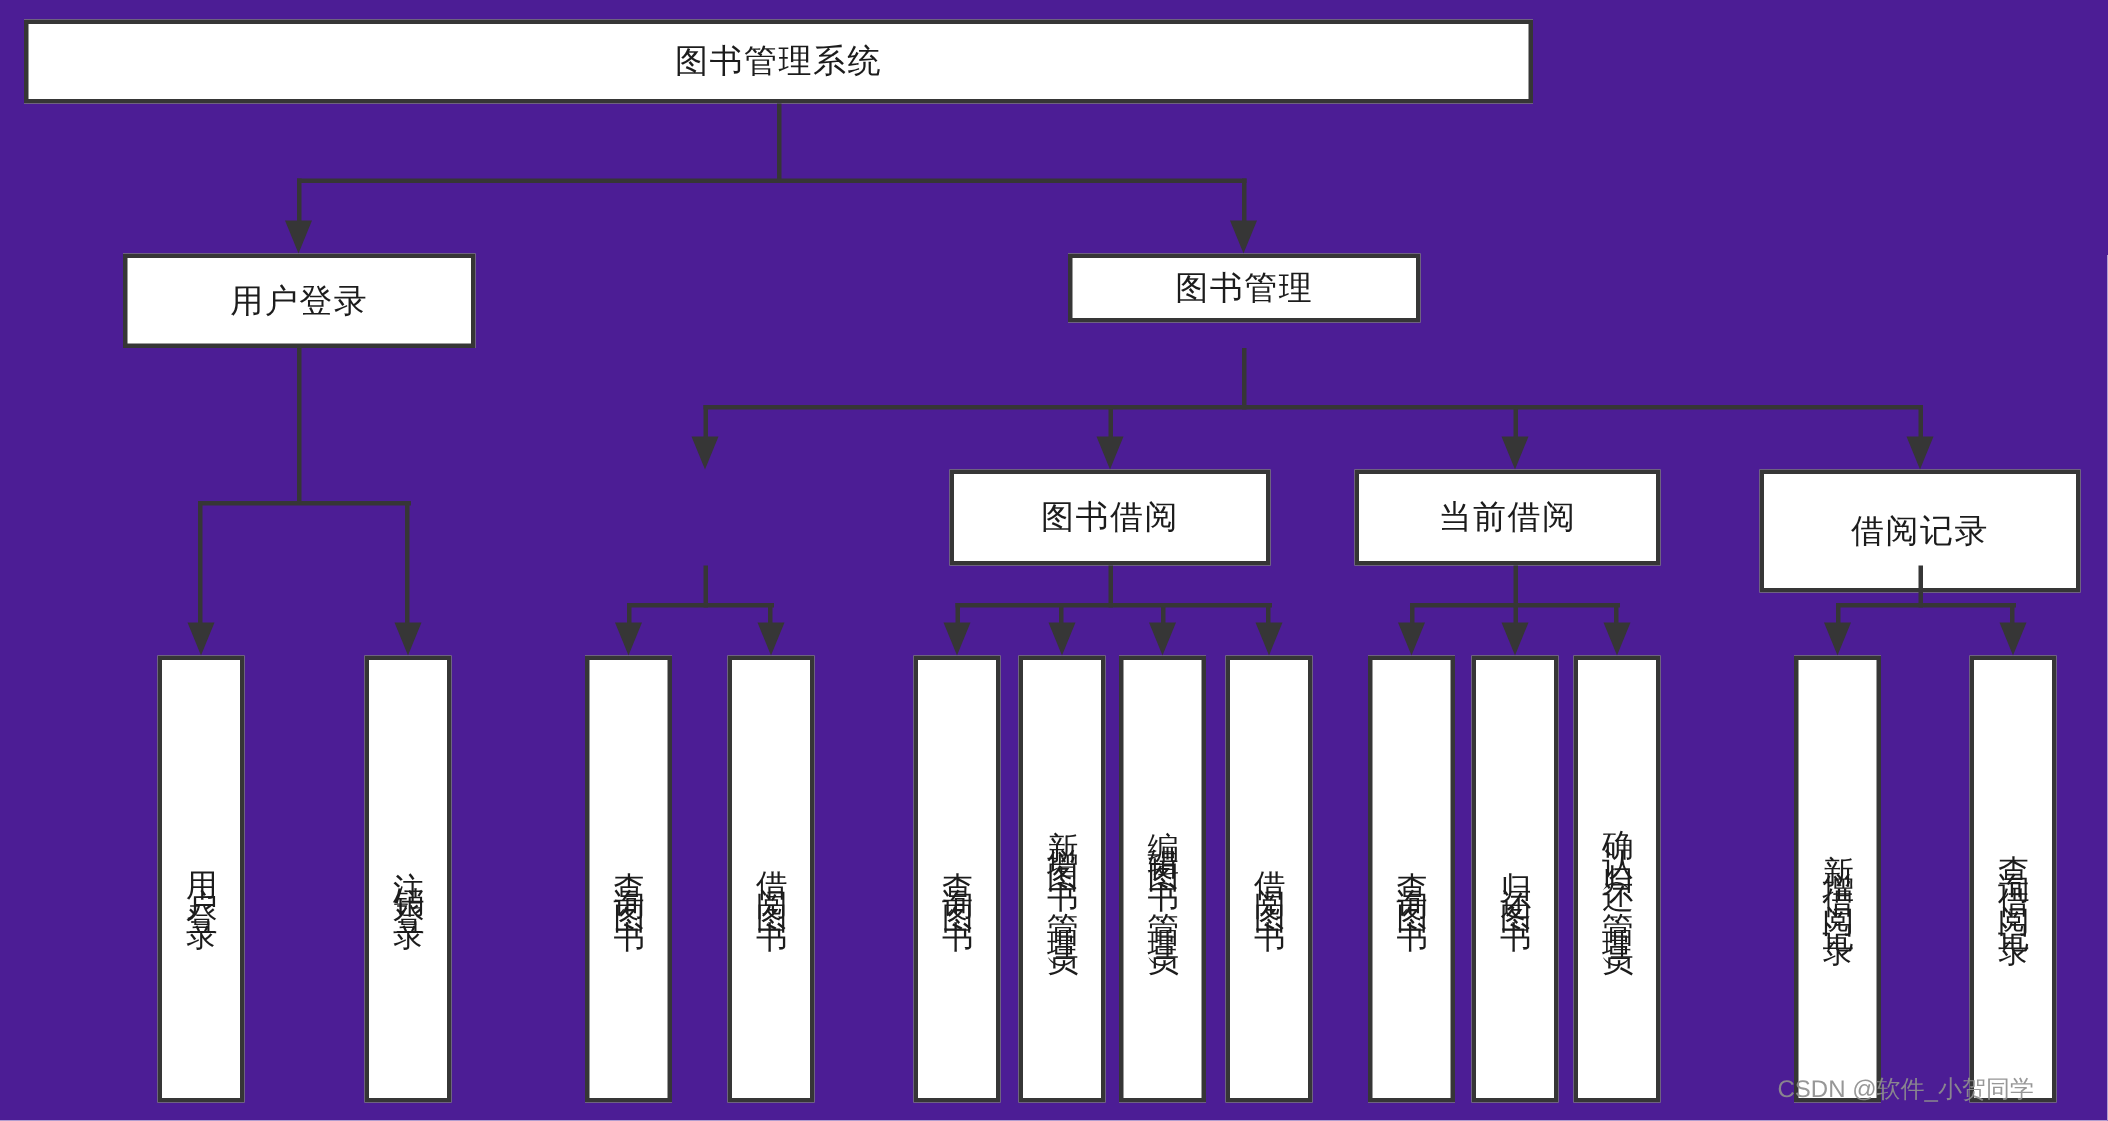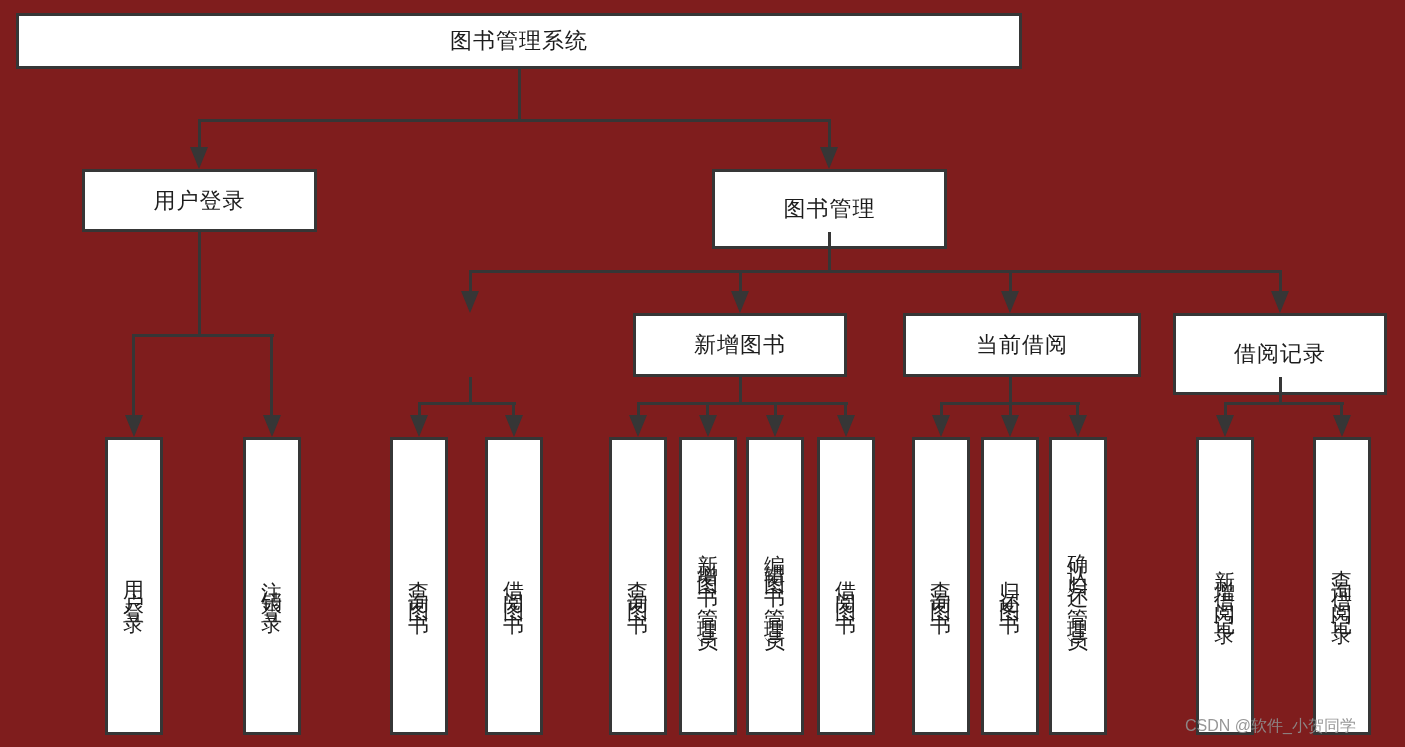--- a/index.html
+++ b/index.html
@@ -5,21 +5,21 @@
   html, body {
     margin: 0;
     padding: 0;
     background: #ffffff;
     font-family: "Liberation Sans", sans-serif;
   }
   #canvas {
     position: relative;
     width: 1405px;
     height: 747px;
-    background: #7f1d1d;
+    background: #4c1d95;
     overflow: hidden;
   }
   .box {
     position: absolute;
     box-sizing: border-box;
     border: 3px solid #363636;
     background: #ffffff;
     display: flex;
     align-items: center;
     justify-content: center;
@@ -67,30 +67,30 @@
 <div id="canvas">
 
   <div class="box" style="left:16px; top:13px; width:1006px; height:56px;">
     <span>图书管理系统</span>
   </div>
 
   <div class="box" style="left:82px; top:169px; width:235px; height:63px;">
     <span>用户登录</span>
   </div>
 
-  <div class="box" style="left:712px; top:169px; width:235px; height:80px;">
+  <div class="box" style="left:712px; top:169px; width:235px; height:46px;">
     <span>图书管理</span>
   </div>
 
 
   <div class="box" style="left:633px; top:313px; width:214px; height:64px;">
-    <span>新增图书</span>
-  </div>
-
-  <div class="box" style="left:903px; top:313px; width:238px; height:64px;">
+    <span>图书借阅</span>
+  </div>
+
+  <div class="box" style="left:903px; top:313px; width:204px; height:64px;">
     <span>当前借阅</span>
   </div>
 
   <div class="box" style="left:1173px; top:313px; width:214px; height:82px;">
     <span>借阅记录</span>
   </div>
 
   <div class="box leaf" style="left:105px; top:437px; width:58px; height:298px;">
     <span>用户登录</span>
   </div>

